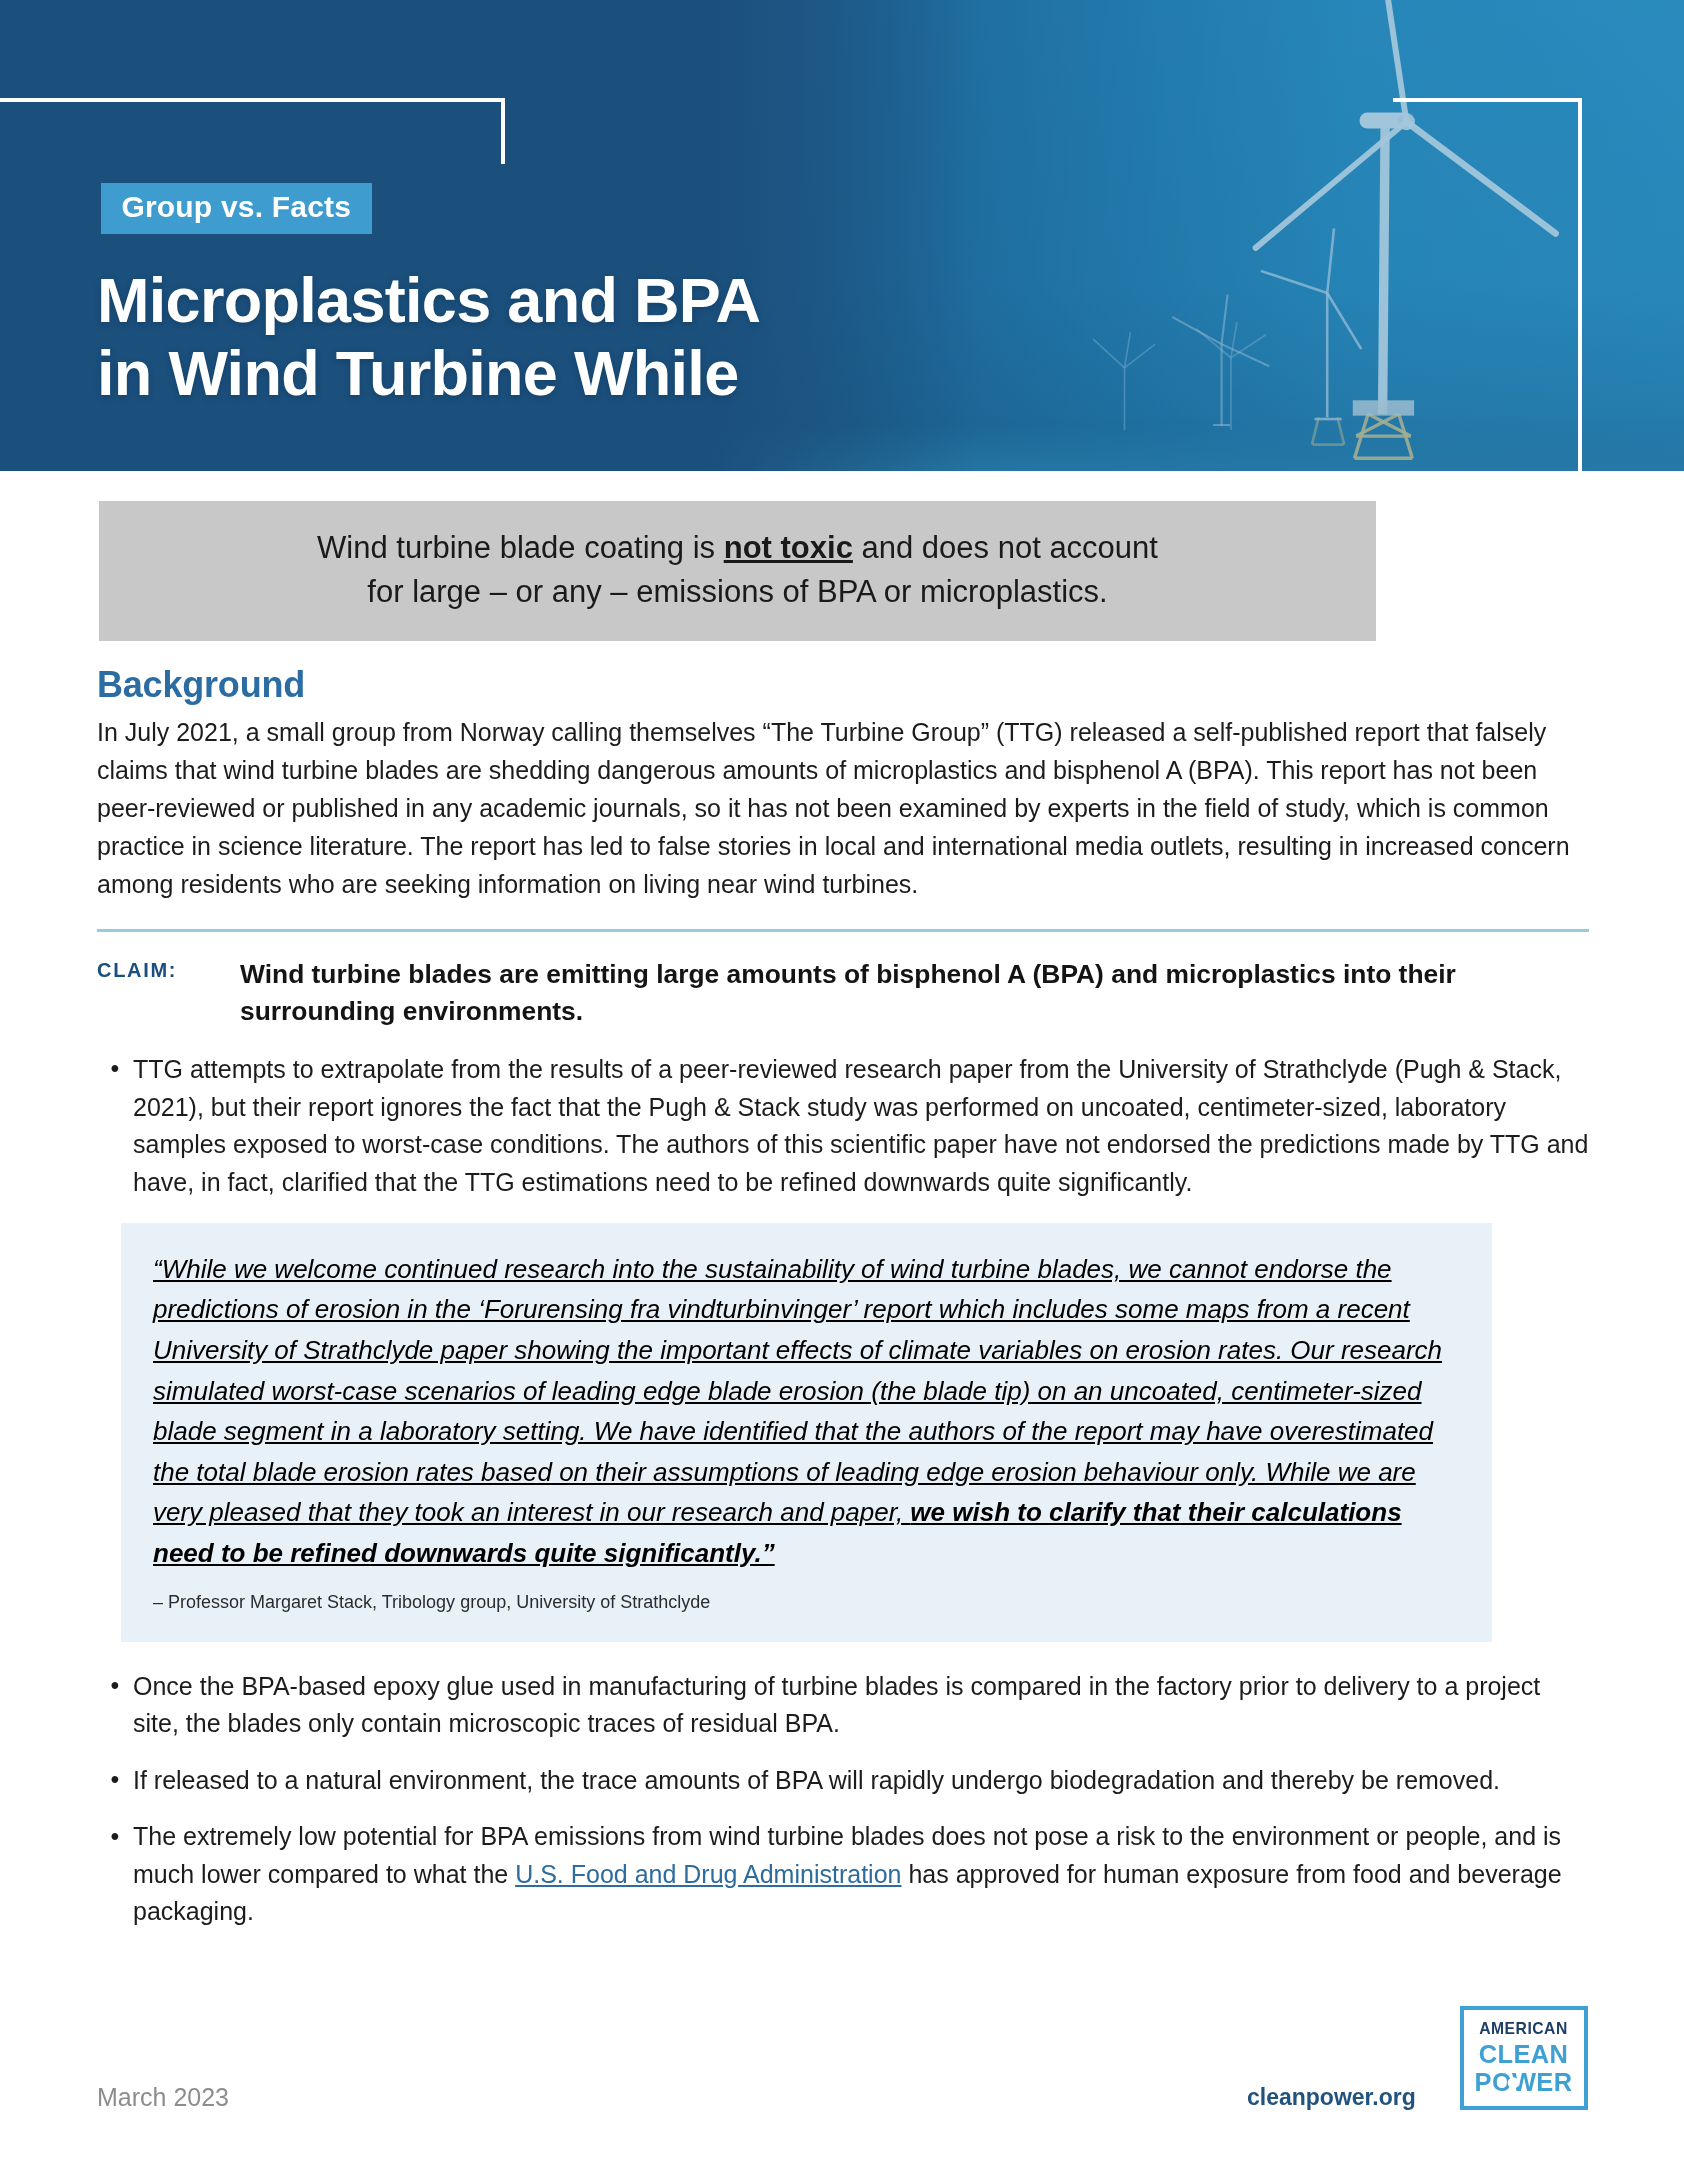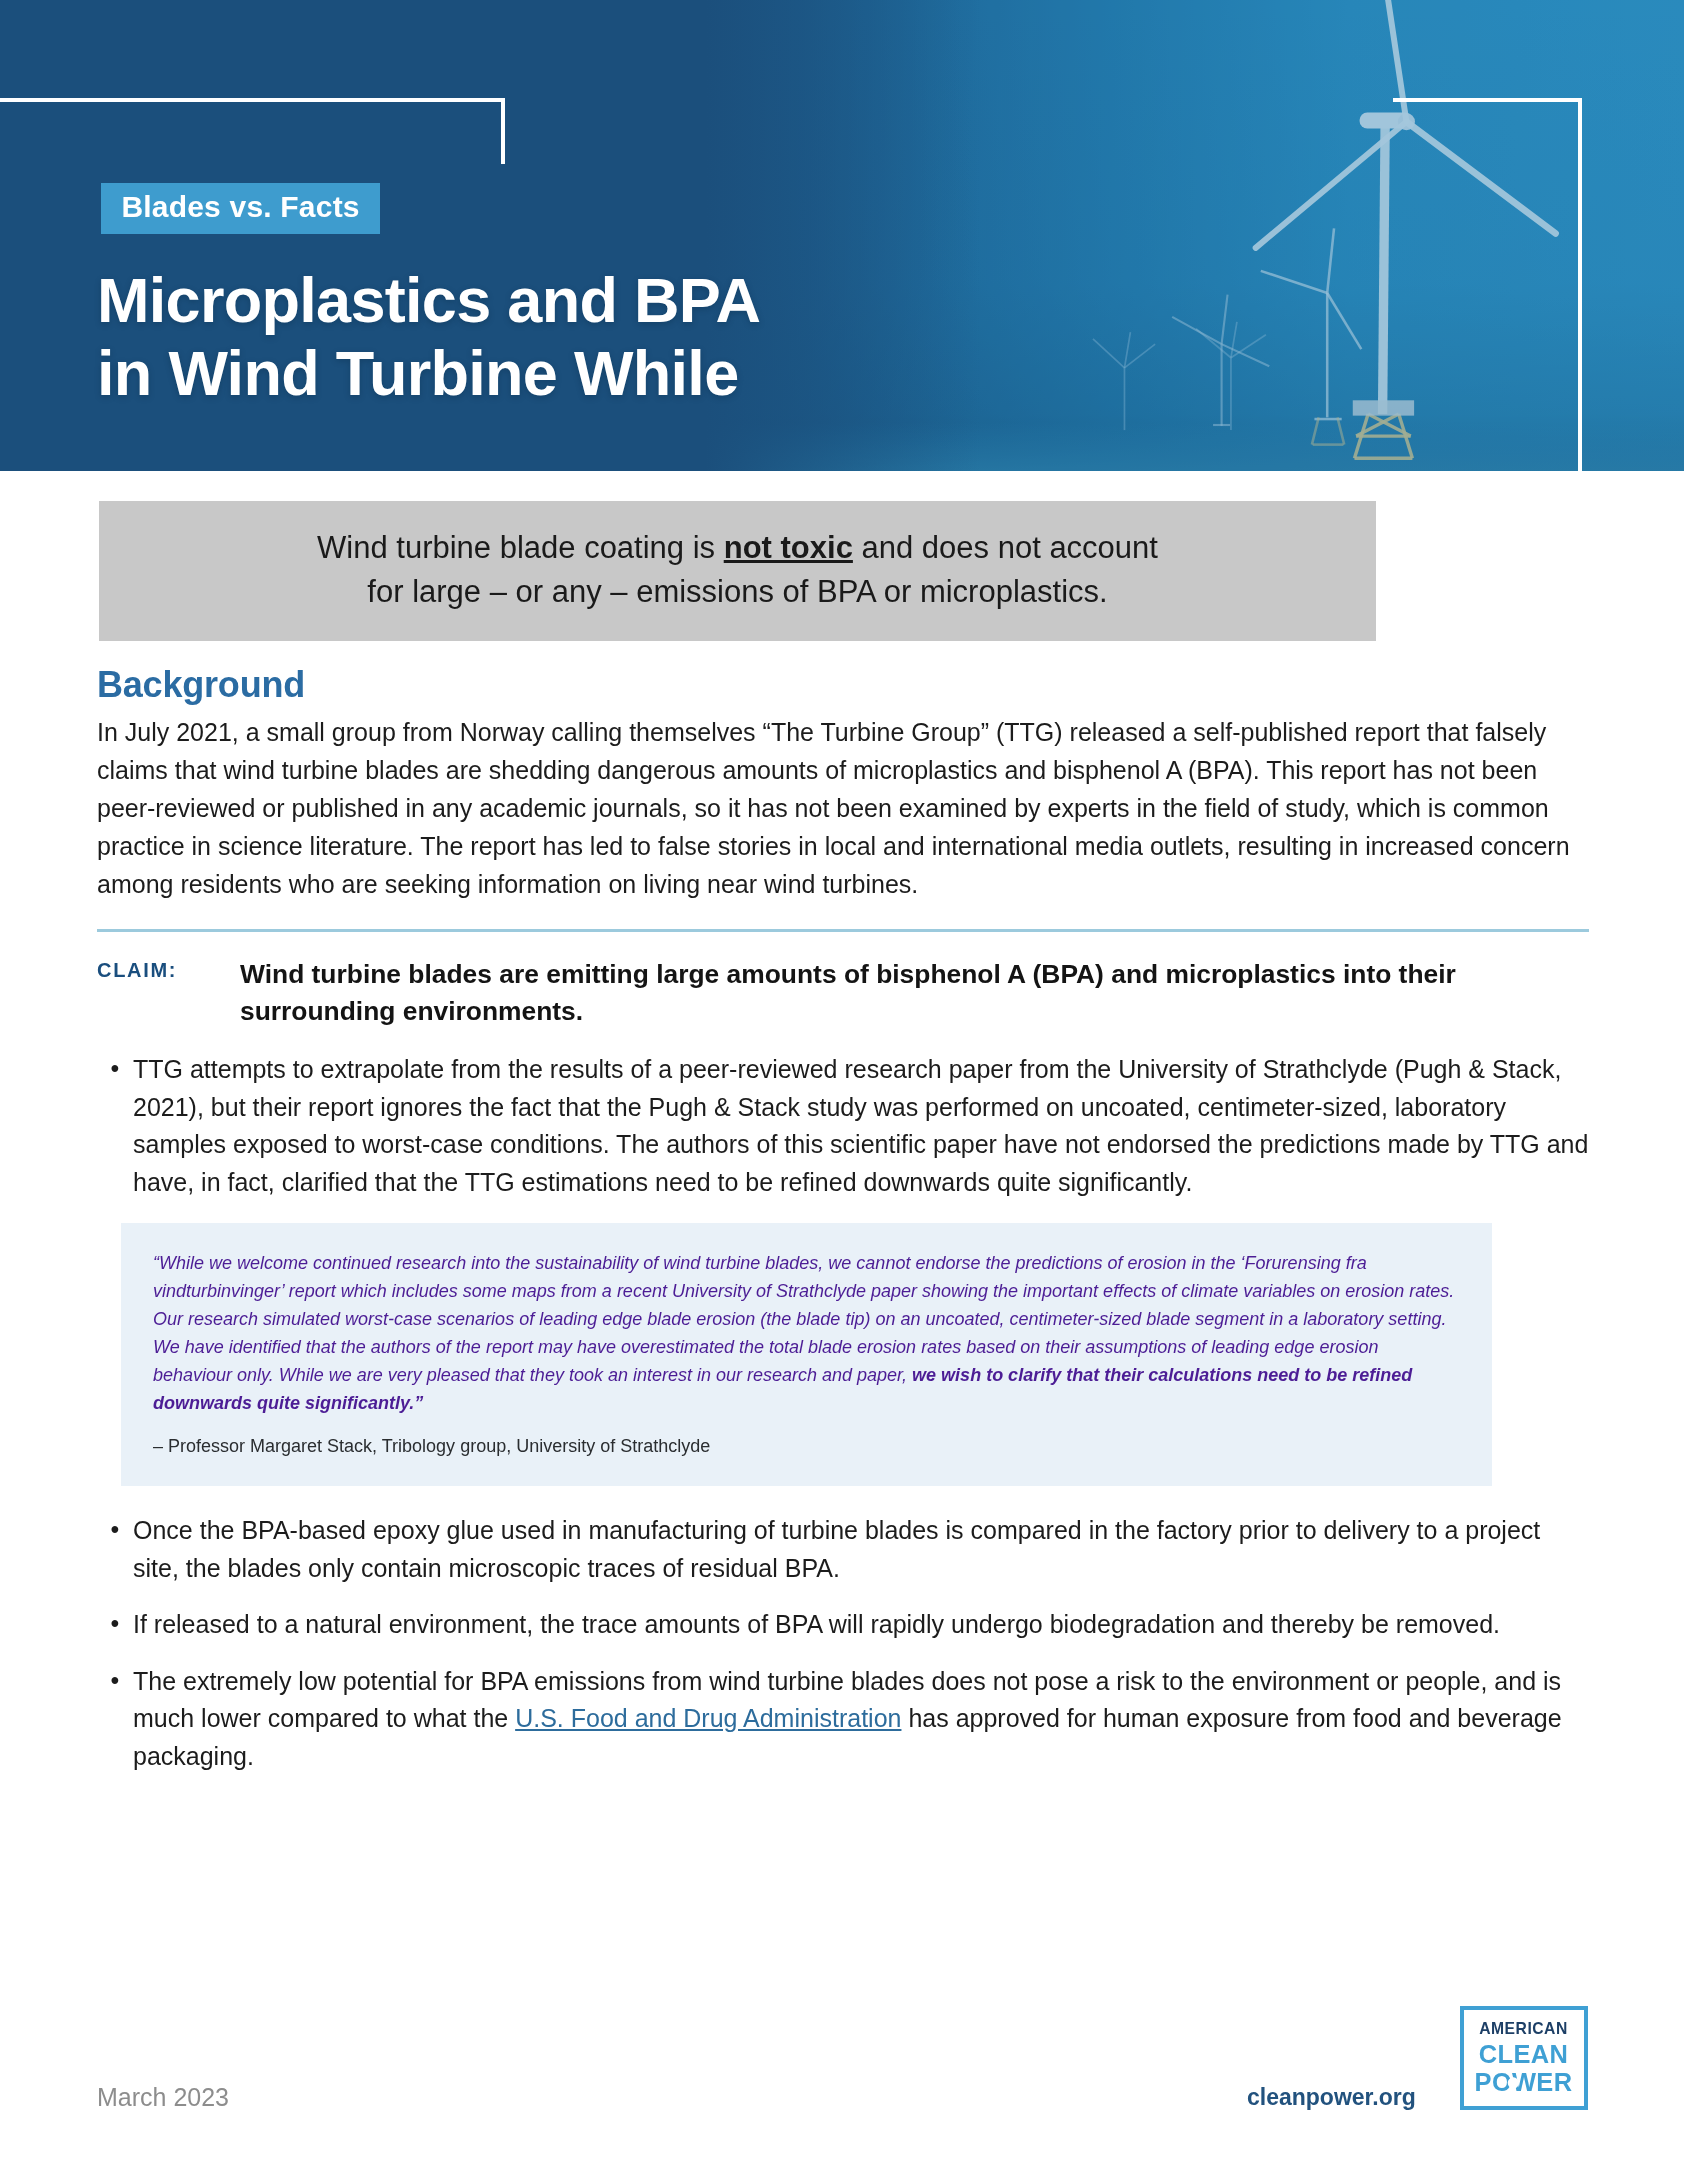--- a/index.html
+++ b/index.html
@@ -217,24 +217,25 @@
   }
 
   
   .quote-box {
     background: #e9f1f8;
     margin: 22px 0 25.6px 24px;
     padding: 25.6px 32px 29px 32px;
     width: 1371px;
   }
   .quote-text {
-    color: #4c1d95;
-    font-size: 18px;
+    color: #000000;
+    font-size: 26px;
     font-style: italic;
     line-height: 1.56;
+    text-decoration: underline;
   }
   .quote-text b { font-weight: bold; font-style: italic; }
   .quote-attr {
     margin-top: 19px;
     color: #2a2d30;
     font-size: 18px;
     font-style: normal;
   }
 
   
@@ -343,21 +344,21 @@
       <rect x="0" y="0" width="1978" height="553" fill="#2076a8" fill-opacity="0.30"></rect>
     </svg>
 
     <div class="hdr-panel"></div>
 
     <div class="frame-h-left"></div>
     <div class="frame-v-left"></div>
     <div class="frame-h-right"></div>
     <div class="frame-v-right"></div>
 
-    <div class="badge">Blades vs. Facts</div>
+    <div class="badge">Group vs. Facts</div>
     <h1 class="headline">Microplastics and BPA
 in Wind Turbine While</h1>
   </div>
 
   <div class="callout">
     <div class="callout-text">
       <span>Wind turbine blade coating is </span><b>not toxic</b><span> and does not account</span><br>
       <span>for large – or any – emissions of BPA or microplastics.</span>
     </div>
   </div>

